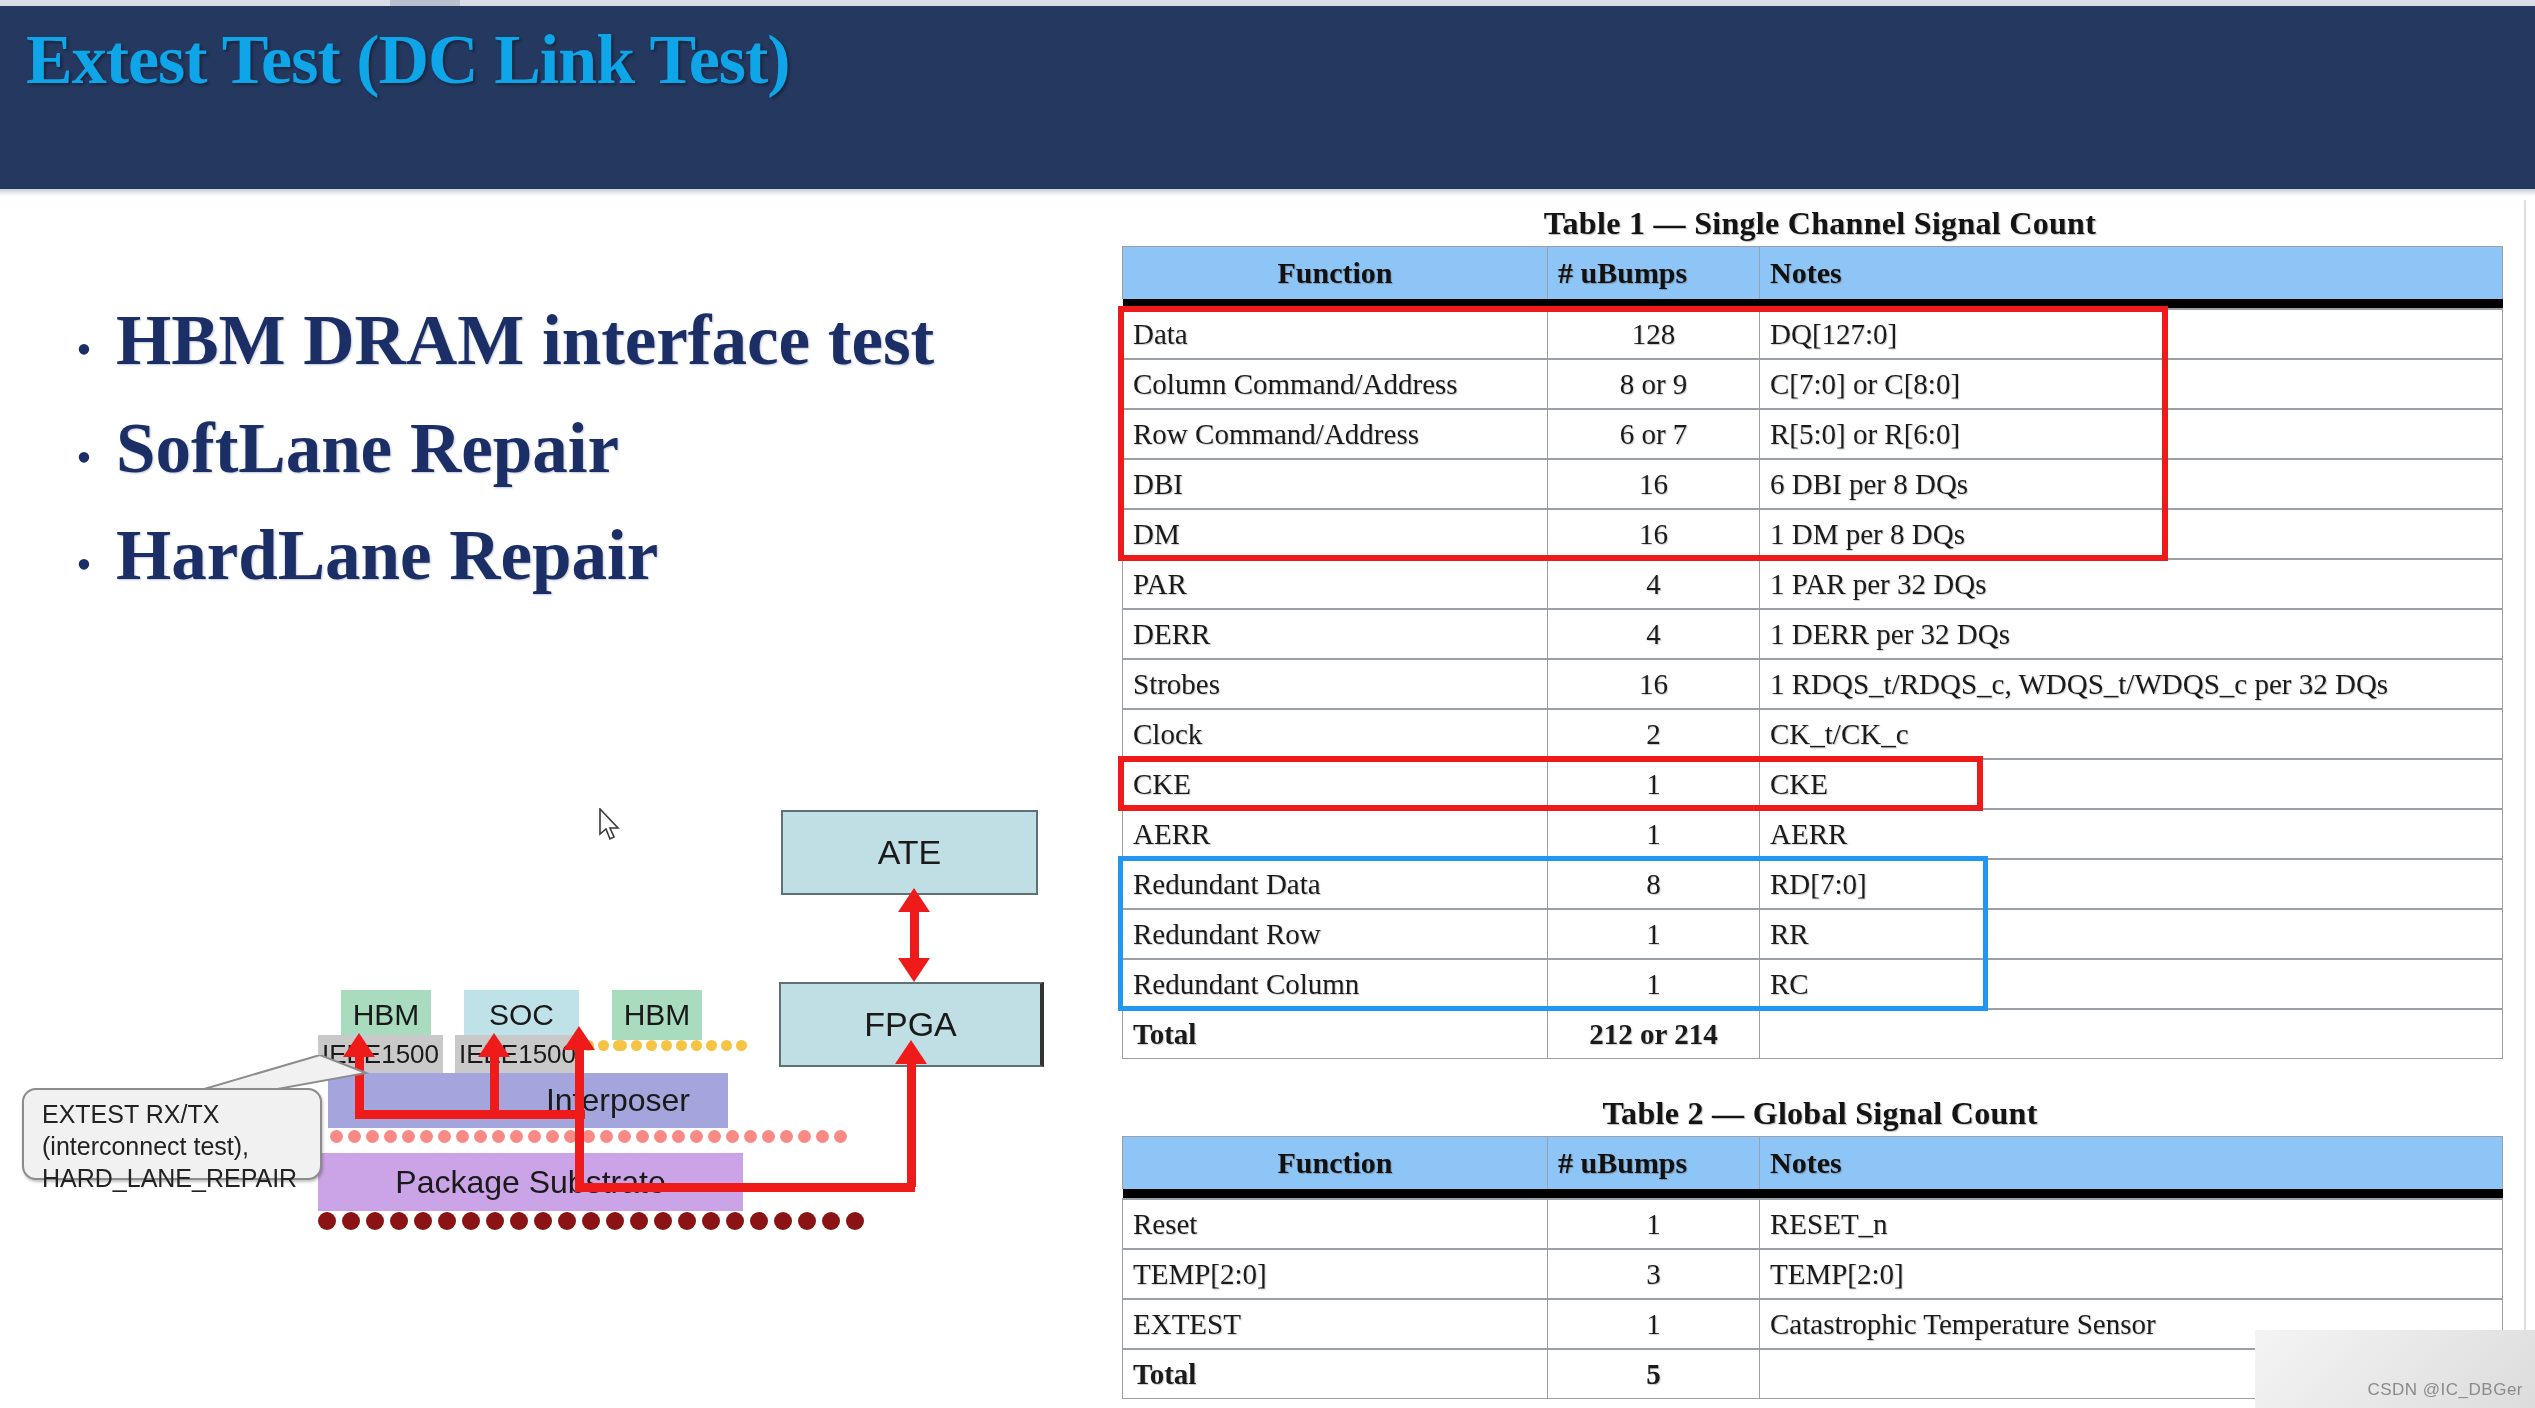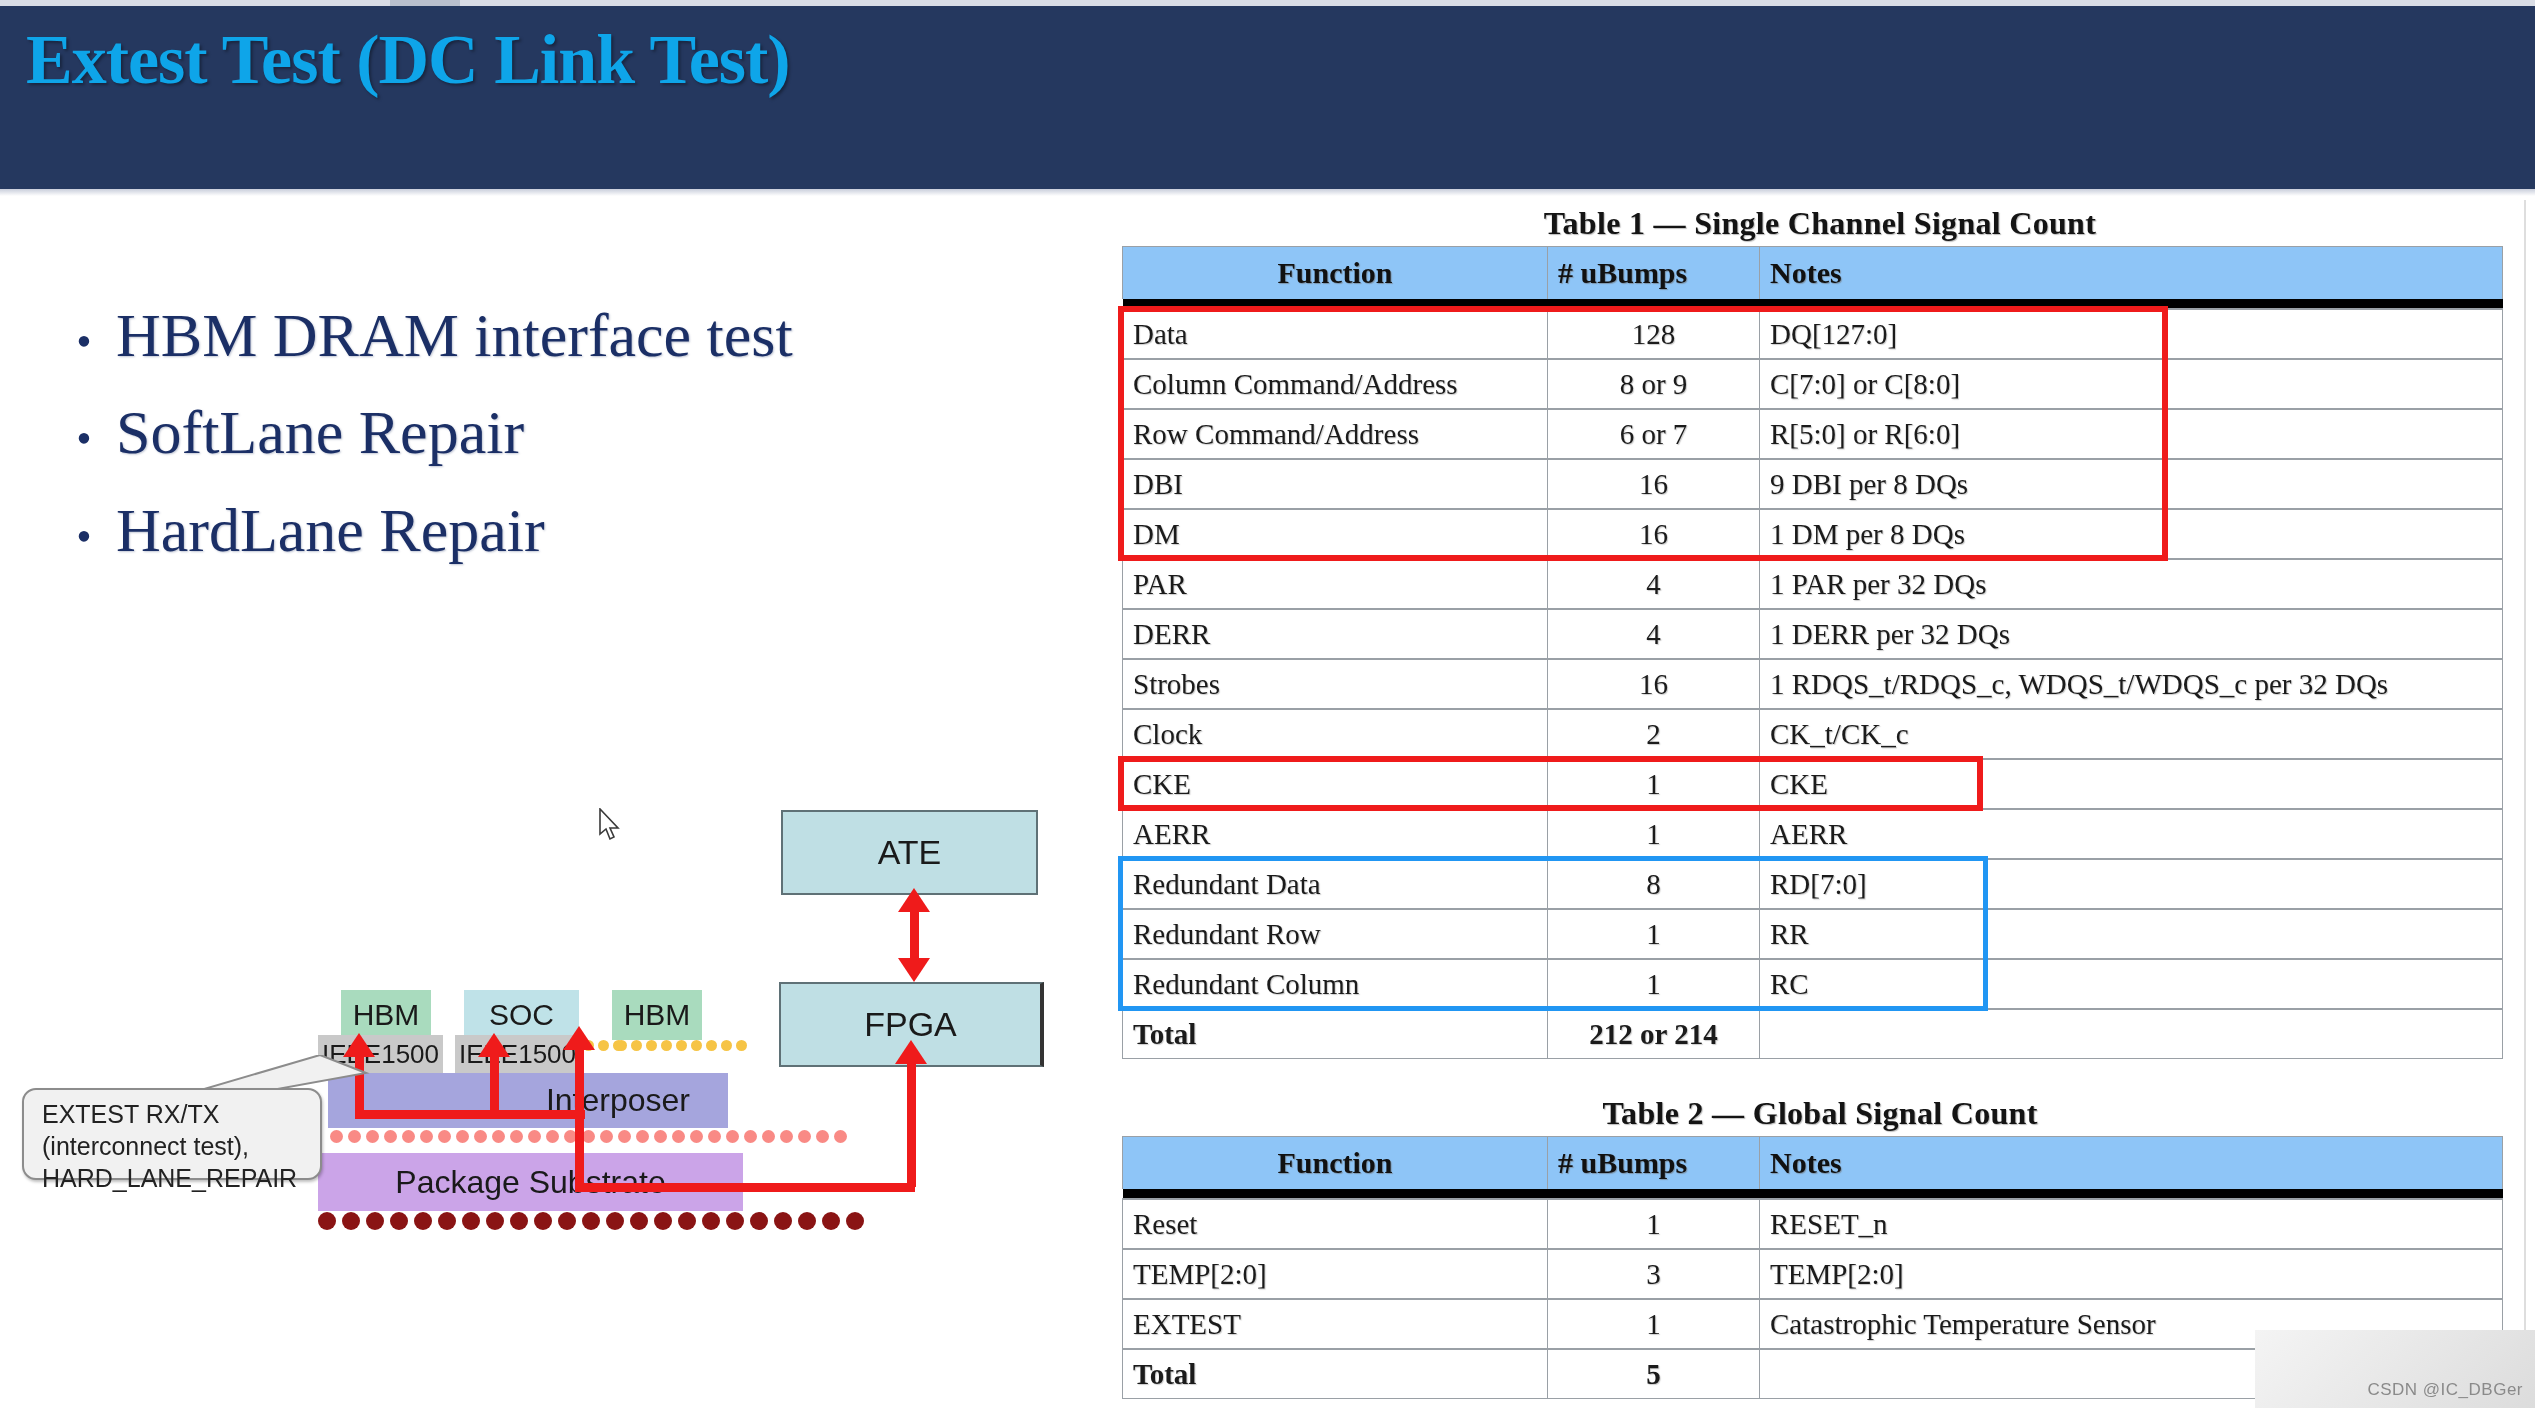--- a/index.html
+++ b/index.html
@@ -34,22 +34,22 @@
 
   
   #bullets{position:absolute;left:52px;top:300px;width:1030px;}
   .bullet-row{display:flex;align-items:baseline;margin-bottom:26px;}
   .bullet-dot{
     color:#1b2f66;font-size:44px;line-height:1;width:64px;flex:0 0 64px;text-align:center;
   }
   .bullet-text{
     color:#1b2f66;
     font-family:"Liberation Serif", serif;
-    font-weight:normal;
-    font-size:62px;
+    font-weight:bold;
+    font-size:71px;
     line-height:1.15;
     white-space:nowrap;
     text-shadow:1px 1px 2px rgba(120,130,160,.45);
   }
 
   
   #diagram{position:absolute;left:0;top:790px;width:1100px;height:480px;}
 
   .dbox{position:absolute;box-sizing:border-box;
         font-family:"Liberation Sans", sans-serif;
@@ -339,21 +339,21 @@
             <td>C[7:0] or C[8:0]</td>
           </tr>
           <tr>
             <td>Row Command/Address</td>
             <td class="num">6 or 7</td>
             <td>R[5:0] or R[6:0]</td>
           </tr>
           <tr>
             <td>DBI</td>
             <td class="num">16</td>
-            <td>9 DBI per 8 DQs</td>
+            <td>6 DBI per 8 DQs</td>
           </tr>
           <tr>
             <td>DM</td>
             <td class="num">16</td>
             <td>1 DM per 8 DQs</td>
           </tr>
           <tr>
             <td>PAR</td>
             <td class="num">4</td>
             <td>1 PAR per 32 DQs</td>

